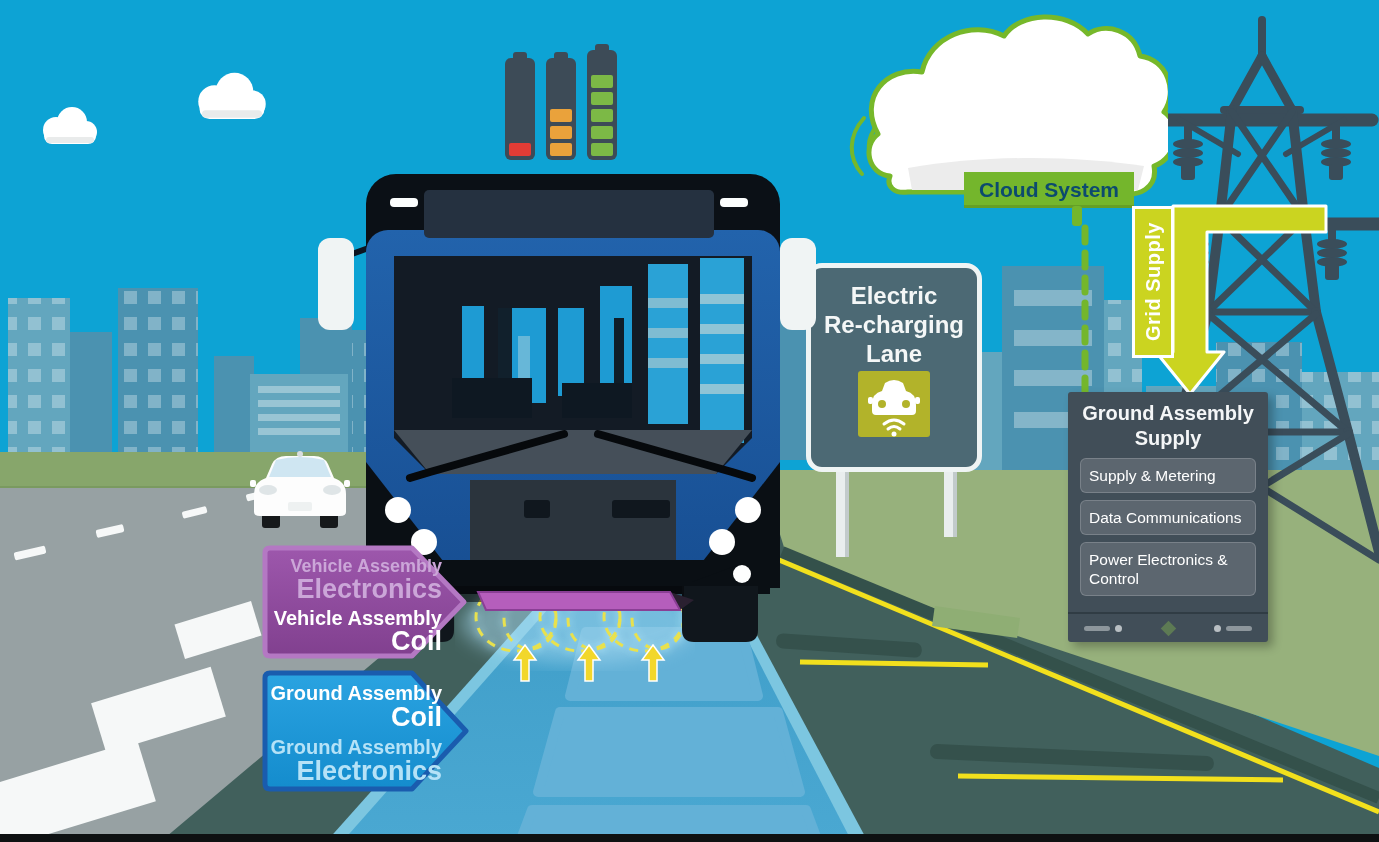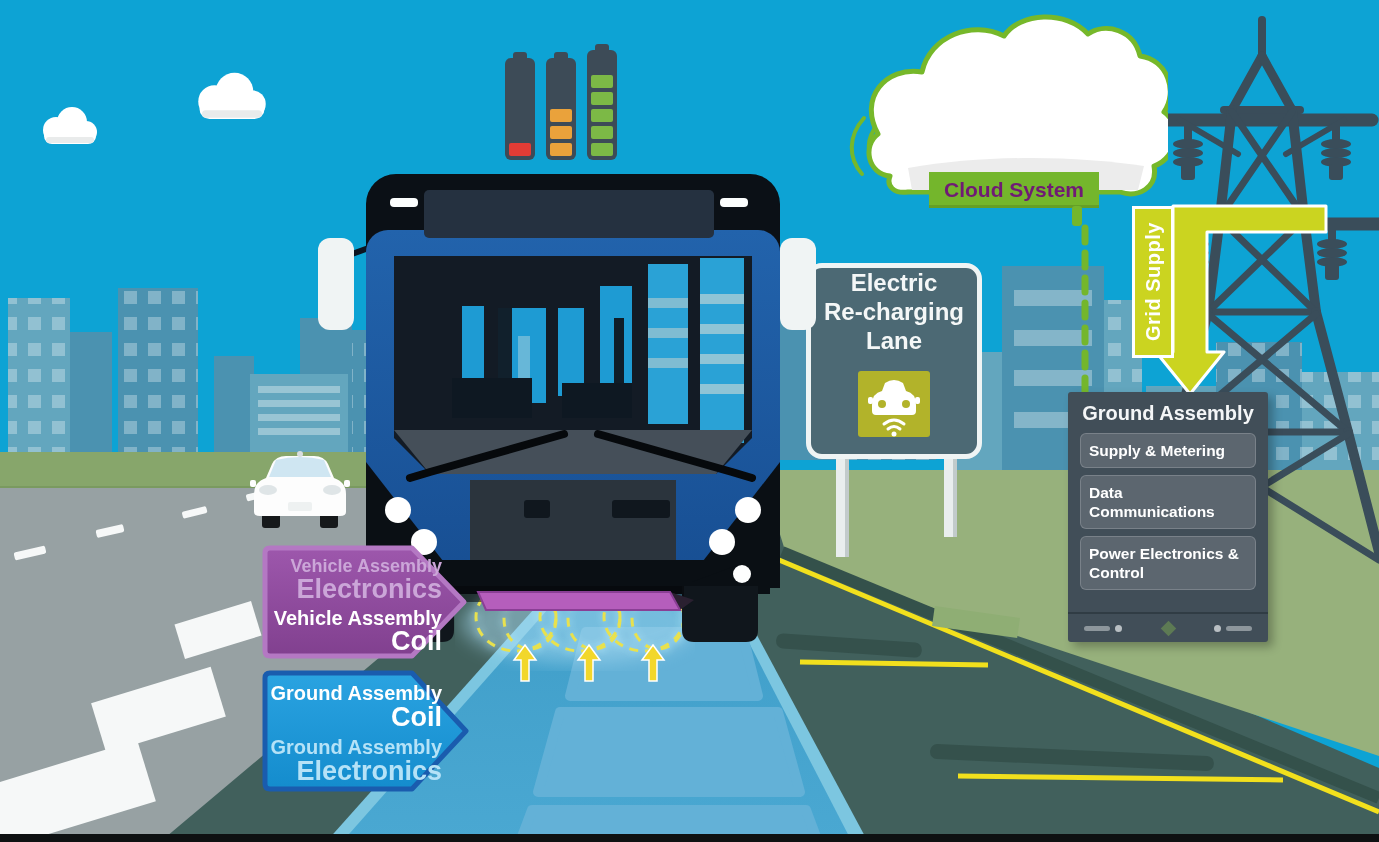--- a/index.html
+++ b/index.html
@@ -2,45 +2,45 @@
 <html><head>
 <meta charset="utf-8">
 <style>
   html,body{margin:0;padding:0;background:#222;}
   .canvas{position:relative;width:1379px;height:842px;overflow:hidden;
     font-family:"Liberation Sans",sans-serif;background:#0da3d4;}
   .abs{position:absolute;}
   svg{display:block;}
 
   
-  .cloud-label{left:929px;top:172px;width:170px;height:36px;background:#74b62c;
-    color:#701a75;font-weight:bold;font-size:21px;display:flex;align-items:center;
+  .cloud-label{left:964px;top:172px;width:170px;height:36px;background:#74b62c;
+    color:#0c4a6e;font-weight:bold;font-size:21px;display:flex;align-items:center;
     justify-content:center;z-index:6;box-shadow:inset 0 -3px 0 rgba(0,0,0,.12);}
   .cloud-stem{left:1072px;top:206px;width:10px;height:20px;background:#74b62c;z-index:6;border-radius:3px;}
 
   
   .grid-banner{left:1132px;top:206px;width:42px;height:152px;background:#cbd420;
     border:3px solid #ffffff;box-sizing:border-box;color:#fff;font-weight:bold;font-size:20px;
     display:flex;align-items:center;justify-content:center;z-index:6;
     writing-mode:vertical-rl;transform:rotate(180deg);letter-spacing:.5px;}
 
   
   .sign-post{background:#e9eeee;width:13px;z-index:4;box-shadow:inset -4px 0 0 #c2cbcb;}
   .sign-panel{left:806px;top:263px;width:166px;height:186px;background:#4c6974;
     border:5px solid #eff4f4;border-radius:16px;z-index:5;color:#f4f7f7;
-    font-weight:bold;font-size:24px;line-height:29px;text-align:center;
+    font-weight:bold;font-size:24px;line-height:29px;text-align:center;padding-top:13px;
     box-sizing:content-box;}
   .sign-icon{position:absolute;left:47px;top:103px;width:72px;height:66px;background:#b2b32a;border-radius:3px;}
 
   
   .ground-box{left:1068px;top:392px;width:200px;height:250px;background:#414e58;border-radius:3px;
     z-index:7;box-shadow:5px 5px 10px rgba(0,0,0,.28);color:#f4f6f7;}
   .gb-title{margin-top:9px;text-align:center;font-weight:bold;font-size:20px;line-height:25px;}
   .gb-item{margin:7px 12px 0 12px;background:#5c666f;border:1px solid rgba(255,255,255,.18);
-    border-radius:6px;color:#fff;font-weight:bold;font-size:15.5px;line-height:19px;
+    border-radius:6px;color:#fff;font-weight:normal;font-size:15.5px;line-height:19px;
     padding:7px 8px;text-align:left;}
   .gb-controls{position:absolute;left:0;bottom:0;width:100%;height:30px;border-top:2px solid #303c44;
     display:flex;align-items:center;justify-content:space-between;padding:0 16px;box-sizing:border-box;}
   .gb-bar{width:26px;height:5px;background:#8d969c;border-radius:3px;display:inline-block;}
   .gb-dot{width:7px;height:7px;background:#b9bfc3;border-radius:50%;display:inline-block;margin:0 5px;}
   .gb-diamond{width:11px;height:11px;background:#5d7a54;transform:rotate(45deg);}
   .gb-side{display:flex;align-items:center;}
 
   
   .plabel{z-index:11;}
@@ -271,20 +271,21 @@
   <svg class="abs" style="left:1130px;top:196px;z-index:5" width="200" height="210" viewBox="0 0 200 210">
     <path d="M196,10 L43,10 L43,156 L26,156 L60,198 L94,156 L77,156 L77,36 L196,36 Z" fill="#cbd420" stroke="#ffffff" stroke-width="3" stroke-linejoin="round"></path>
   </svg>
   <div class="abs grid-banner">
     <span>Grid Supply</span>
   </div>
 
   <div class="abs ground-box">
     <div class="gb-title">
       <div>Ground Assembly</div>
+      <div>Supply</div>
     </div>
     <div class="gb-item">Supply &amp; Metering</div>
     <div class="gb-item">Data Communications</div>
     <div class="gb-item">Power Electronics &amp; Control</div>
     <div class="gb-controls">
       <span class="gb-side">
           <span class="gb-bar"></span>
           <span class="gb-dot"></span>
         </span>
       <span class="gb-diamond"></span>

